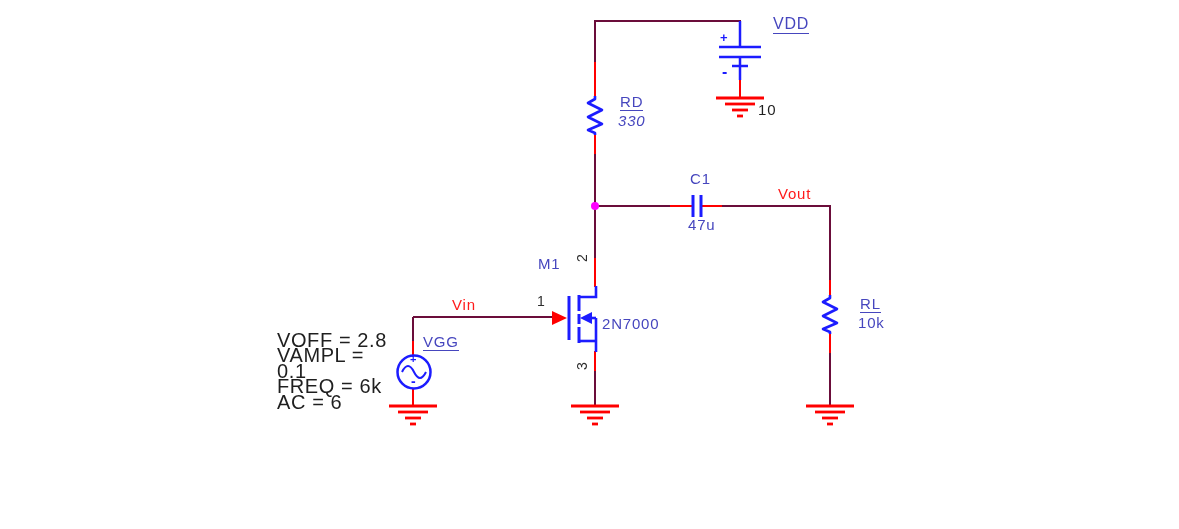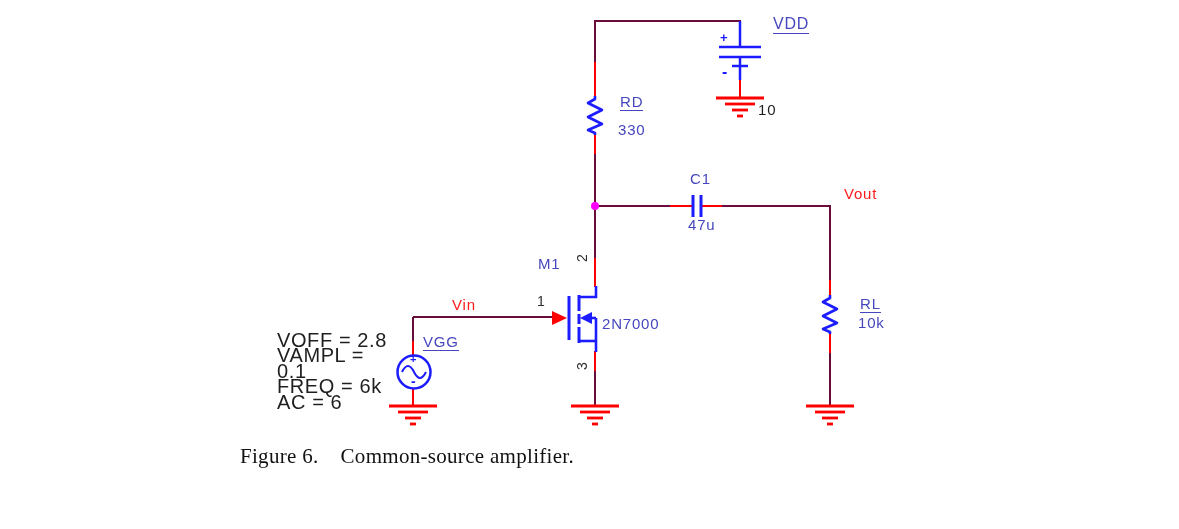--- a/index.html
+++ b/index.html
@@ -121,21 +121,21 @@
     <use href="#gnd" x="413" y="406"></use>
     <use href="#gnd" x="740" y="98"></use>
   </svg>
 
   <span class="lbl und" style="left:773px; top:16px; font-size:16px;">VDD</span>
   <span class="lbl blk" style="left:758px; top:63px;margin-top:39px;">10</span>
   <span class="lbl blu" style="left:720px; top:31px; font-size:13px; font-weight:bold;">+</span>
   <span class="lbl blu" style="left:722px; top:64px; font-size:16px; font-weight:bold;">-</span>
 
   <span class="lbl und" style="left:620px; top:94px;">RD</span>
-  <span class="lbl" style="left:618px; top:122px;">330</span>
+  <span class="lbl" style="left:618px; top:113px;font-style:italic;">330</span>
 
   <span class="lbl" style="left:690px; top:171px;">C1</span>
   <span class="lbl" style="left:688px; top:217px;">47u</span>
 
   <span class="lbl und" style="left:860px; top:296px;">RL</span>
   <span class="lbl" style="left:858px; top:315px;">10k</span>
 
   <span class="lbl" style="left:538px; top:256px;">M1</span>
   <span class="lbl" style="left:602px; top:308px;margin-top:8px;">2N7000</span>
   <span class="lbl pin" style="left:537px; top:294px;">1</span>
@@ -147,19 +147,16 @@
   <span class="lbl blu" style="left:411px; top:374px; font-size:14px; font-weight:bold;">-</span>
 
   <div class="params">
     <div>VOFF = 2.8</div>
     <div>VAMPL = 0.1</div>
     <div>FREQ = 6k</div>
     <div>AC = 6</div>
   </div>
 
   <span class="lbl net" style="left:452px; top:297px;">Vin</span>
-  <span class="lbl net" style="left:844px; top:186px;">Vout</span>
+  <span class="lbl net" style="left:778px; top:186px;">Vout</span>
 
-  <div class="caption">
-    <span>Figure 6.</span><span class="gap"></span><span>Common-source amplifier.</span>
-  </div>
 
 </div>
 
 </body></html>

